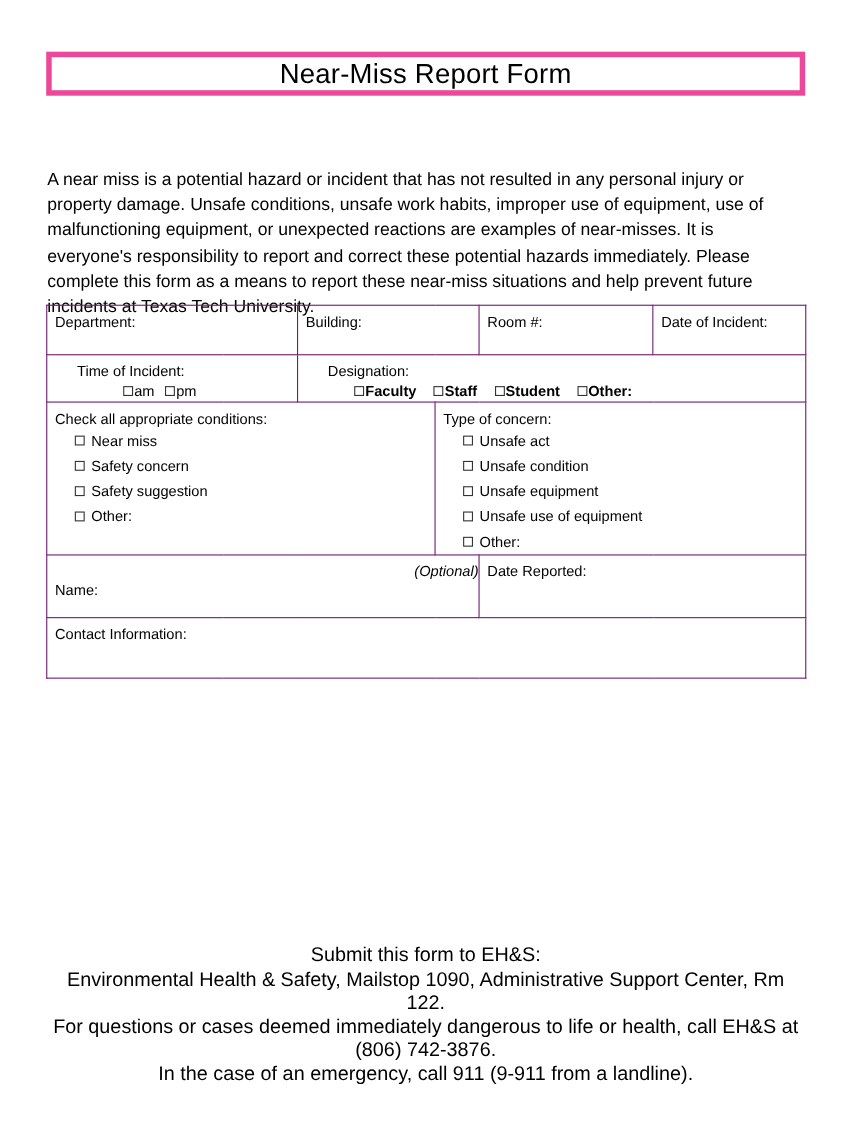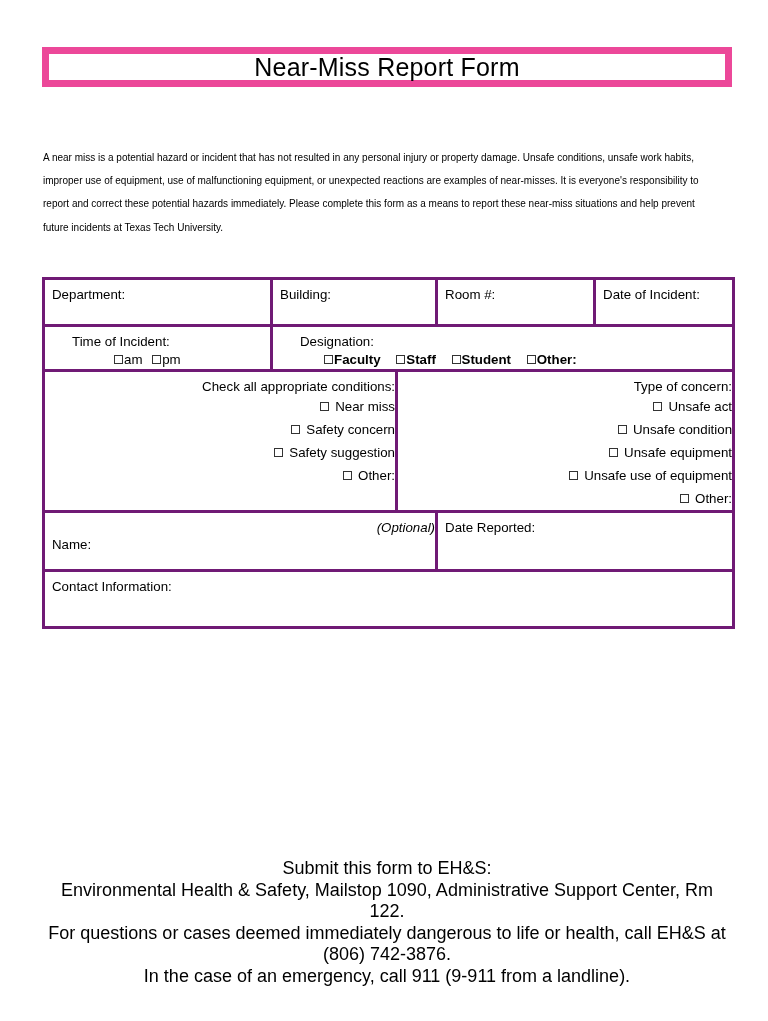--- a/index.html
+++ b/index.html
@@ -21,60 +21,60 @@
     width: 768px;
     height: 1021px;
   }
   
   .title-box {
     position: absolute;
     left: 42px;
     top: 47px;
     width: 690px;
     height: 40px;
-    border: 7px solid #ec4899;
+    border: 5px solid #ec4899;
     box-sizing: border-box;
     display: flex;
     align-items: center;
     justify-content: center;
   }
   .title-text {
     font-size: 25px;
     letter-spacing: 0.2px;
     line-height: 1;
   }
   
   .intro {
     position: absolute;
     left: 43px;
     top: 136px;
     width: 670px;
-    font-size: 10px;
+    font-size: 16px;
     line-height: 23.2px;
     text-align: left;
   }
   
   .form-table {
     position: absolute;
     left: 42px;
     top: 277px;
     width: 690px;
     border-collapse: collapse;
     table-layout: fixed;
     font-size: 13.3px;
   }
   .form-table td {
-    border: 3px solid #701a75;
+    border: 1px solid #701a75;
     vertical-align: top;
     padding: 6px 0 0 7px;
     line-height: 17px;
   }
   .r1 td { height: 38px; }
   .r2 td { height: 36px; padding-left: 27px; }
-  .cond td { height: 120px; padding-top: 6px; text-align: right; }
+  .cond td { height: 120px; padding-top: 6px; }
   .desc td { height: 208px; }
   .name td { height: 50px; }
   .contact td { height: 48px; }
 
   .cell-label { display: block; }
   .indent-line {
     display: block;
     margin-left: 42px;
     margin-top: 1px;
   }

